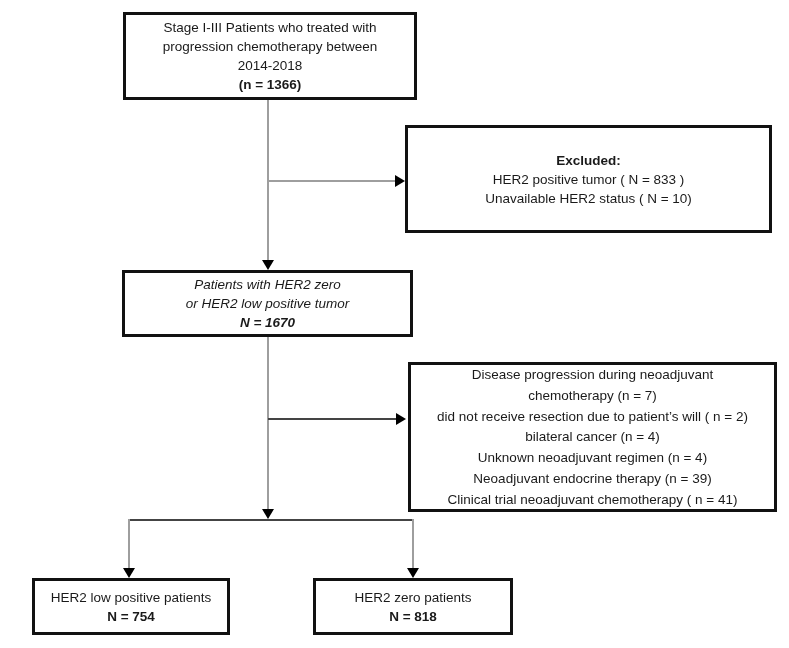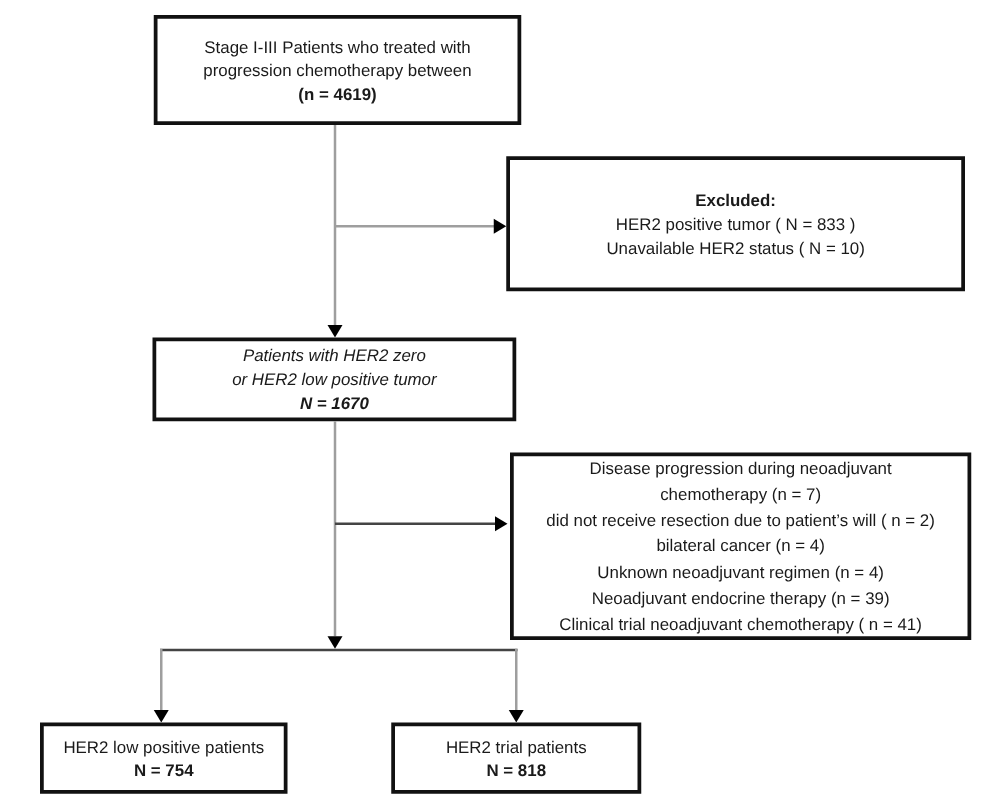--- a/index.html
+++ b/index.html
@@ -52,21 +52,22 @@
   }
 </style>
 </head>
 <body>
 
 <div class="canvas">
 
   <div class="box" style="left:123px; top:12px; width:294px; height:88px;">
     <div class="bline">Stage I-III Patients who treated with</div>
     <div class="bline">progression chemotherapy between</div>
-    <div class="bline bold">(n = 4619)</div>
+    <div class="bline">2014-2018</div>
+    <div class="bline bold">(n = 1366)</div>
   </div>
 
   <div class="vline gray" style="left:267px; top:100px; height:161px;"></div>
   <div class="arrow-down" style="left:262px; top:260px;"></div>
 
   <div class="hline gray" style="left:268px; top:180px; width:128px;"></div>
   <div class="arrow-right" style="left:395px; top:175px;"></div>
 
   <div class="box" style="left:405px; top:125px; width:367px; height:108px;">
     <div class="bline bold">Excluded:</div>
@@ -103,17 +104,17 @@
 
   <div class="vline gray" style="left:412px; top:519px; height:49px;"></div>
   <div class="arrow-down" style="left:407px; top:568px;"></div>
 
   <div class="box" style="left:32px; top:578px; width:198px; height:57px;">
     <div class="bline">HER2 low positive patients</div>
     <div class="bline bold">N = 754</div>
   </div>
 
   <div class="box" style="left:313px; top:578px; width:200px; height:57px;">
-    <div class="bline">HER2 trial patients</div>
+    <div class="bline">HER2 zero patients</div>
     <div class="bline bold">N = 818</div>
   </div>
 
 </div>
 
 </body></html>

